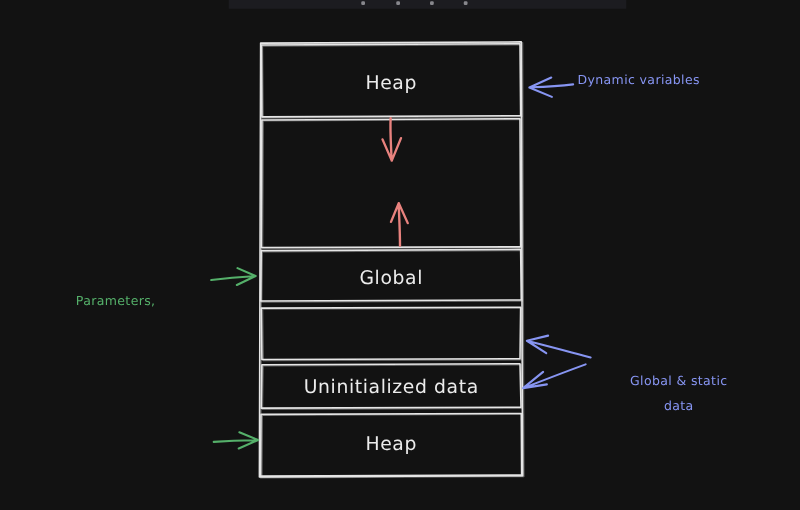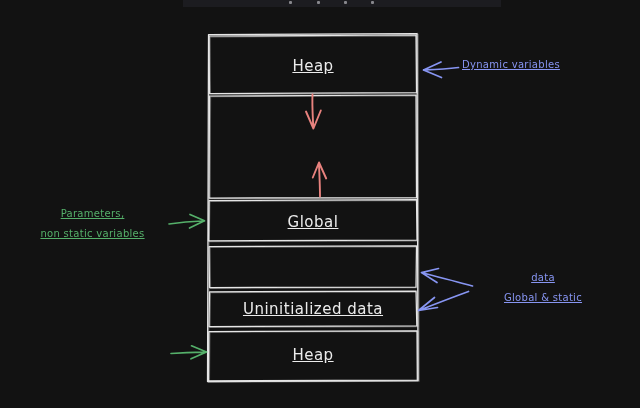--- a/index.html
+++ b/index.html
@@ -18,27 +18,27 @@
   }
   svg.art{position:absolute;left:0;top:0;width:640px;height:408px;}
   .sketch path{fill:none;stroke:var(--stroke,#e6e6e6);stroke-width:1.25;stroke-linejoin:round;stroke-linecap:round;}
   .sketch path.dup{opacity:.38;}
   .arrow{fill:none;stroke-width:1.7;stroke-linecap:round;stroke-linejoin:round;}
   .arrow.red{stroke:var(--red,#e8827e);stroke-width:1.9;}
   .arrow.blue{stroke:var(--blue,#8795f2);}
   .arrow.green{stroke:var(--green,#55b06a);}
   .lbl{
     position:absolute;color:var(--text,#ececec);font-size:15px;
-    letter-spacing:.5px;white-space:nowrap;text-decoration:underline;
+    letter-spacing:.5px;white-space:nowrap;
   }
   .sec{left:313px;transform:translateX(-50%);}
   .note{font-size:10px;letter-spacing:.3px;}
   .note.blue{color:var(--blue,#8795f2);}
   .note.green{color:var(--green,#55b06a);}
-  .center{text-align:center;line-height:20px;white-space:normal;}
+  .center{text-align:center;line-height:20px;white-space:normal;margin-top:28px;}
 </style>
 </head>
 <body>
 
 <div class="stage" style="--bg: #121212; --stroke: #e6e6e6; --text: #ececec; --red: #e8827e; --blue: #8795f2; --green: #55b06a;">
 
   <div class="top-strip">
     <span class="dot" style="left:106px"></span>
     <span class="dot" style="left:134px"></span>
     <span class="dot" style="left:161px"></span>
@@ -79,22 +79,21 @@
 
   <div class="lbl sec" style="top:57px">Heap</div>
   <div class="lbl sec" style="top:213px">Global</div>
   <div class="lbl sec" style="top:300px">Uninitialized data</div>
   <div class="lbl sec" style="top:346px">Heap</div>
 
   <div class="lbl note blue" style="left:462px;top:59px">Dynamic variables</div>
 
   <div class="lbl note green center" style="left:15px;top:204px;width:155px">
     <div>Parameters,</div>
-    <div>non static variables</div>
   </div>
 
   <div class="lbl note blue center" style="left:468px;top:268px;width:150px">
+    <div>Global &amp; static</div>
     <div>data</div>
-    <div>Global &amp; static</div>
   </div>
 
 
 </div>
 
 </body></html>

